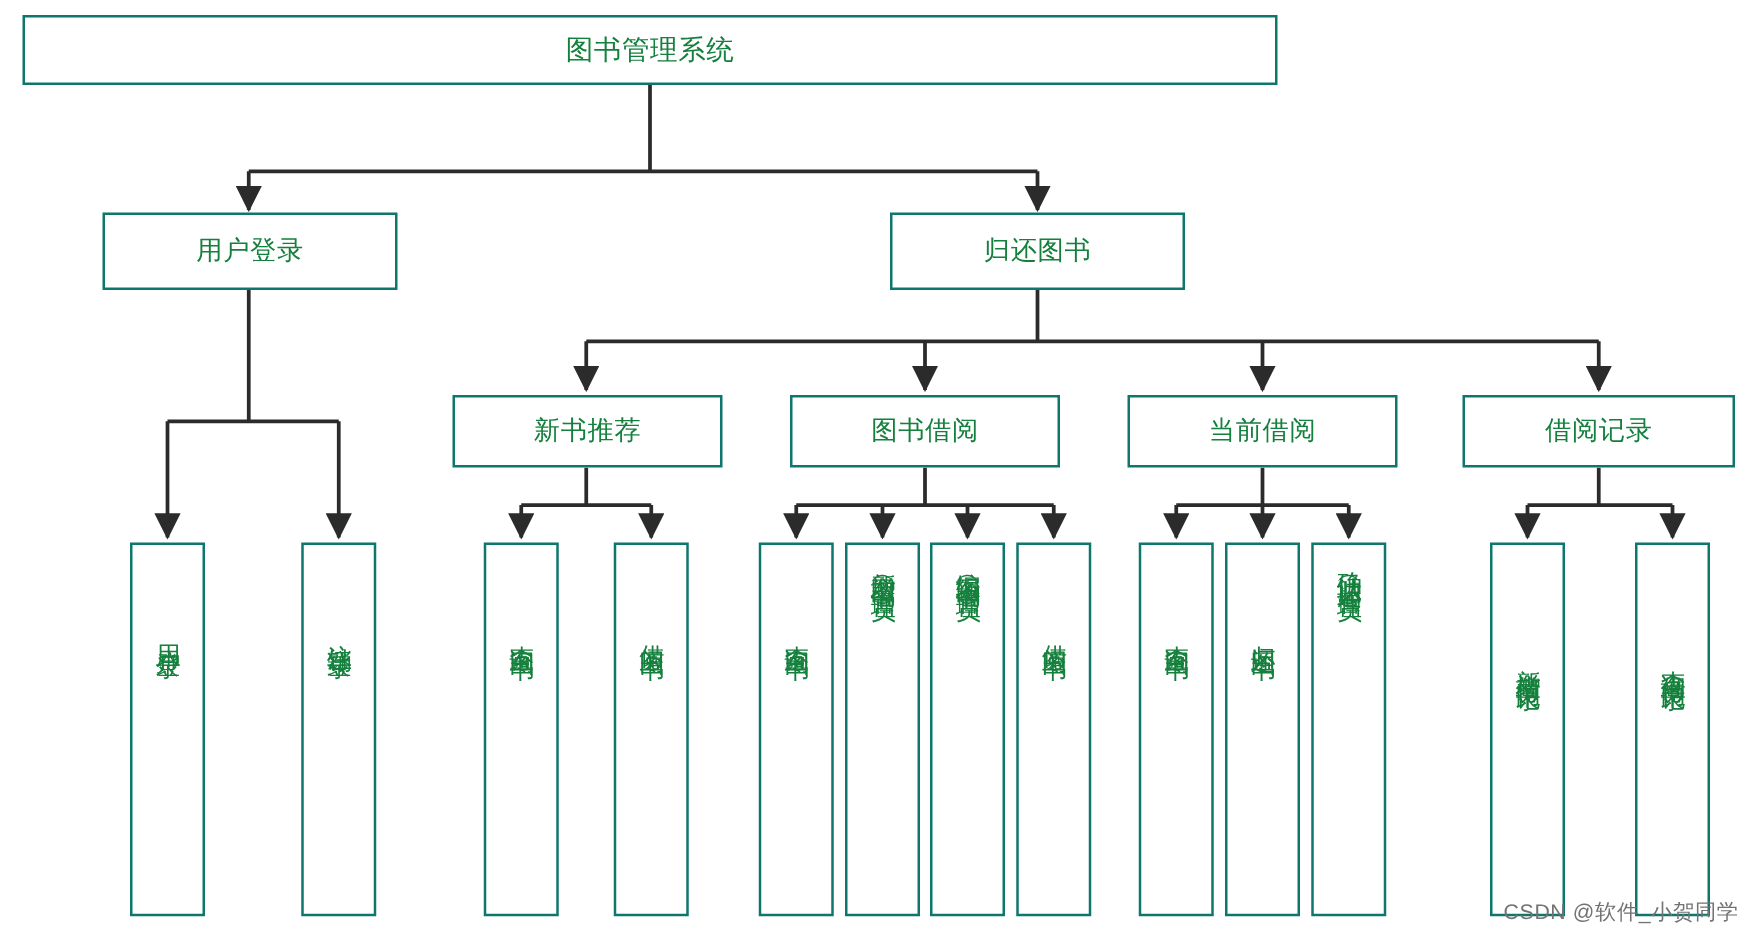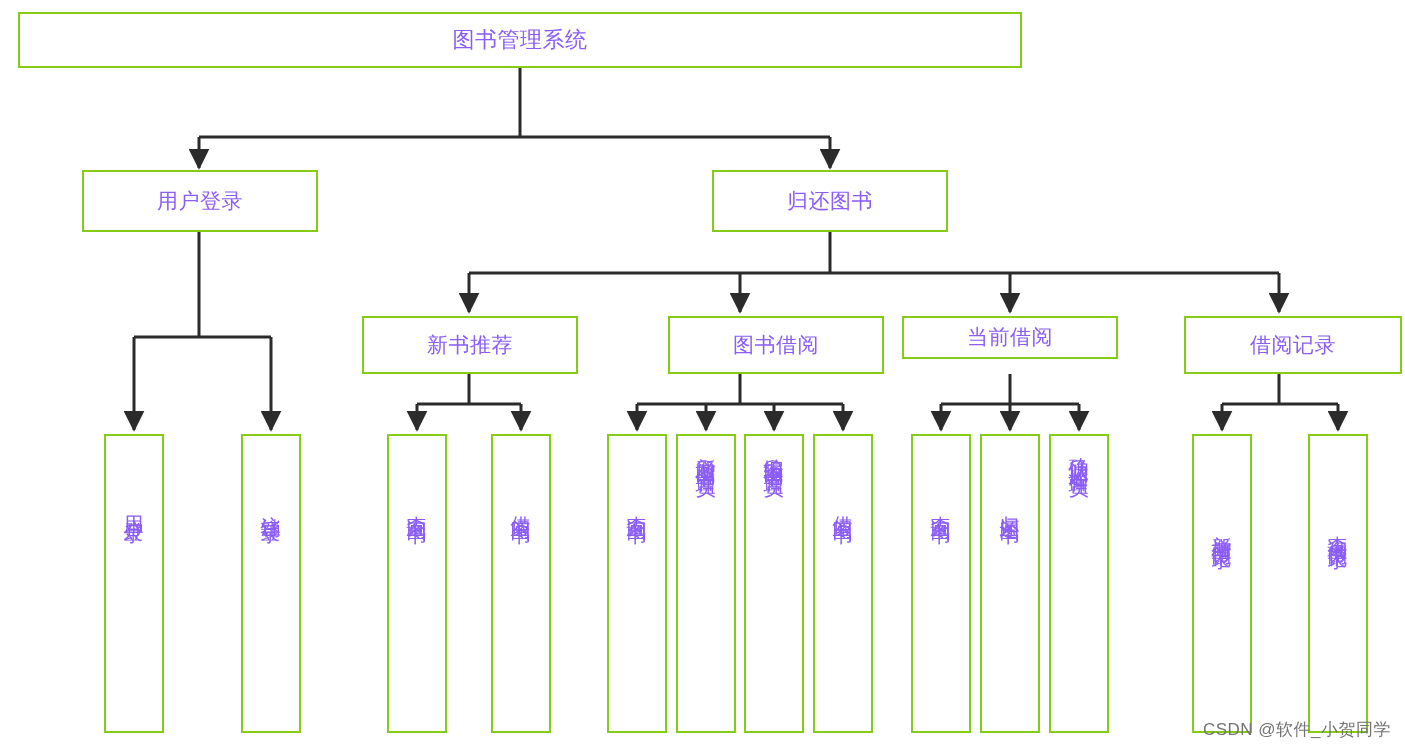--- a/index.html
+++ b/index.html
@@ -21,26 +21,26 @@
     position: absolute;
     left: 0;
     top: 0;
     width: 1405px;
     height: 747px;
     pointer-events: none;
   }
   .node {
     position: absolute;
     box-sizing: border-box;
-    border: 2px solid #84cc16;
+    border: 2px solid #0f766e;
     background: #ffffff;
     display: flex;
     align-items: center;
     justify-content: center;
-    color: #8b5cf6;
+    color: #15803d;
   }
   .node .label {
     display: block;
     text-align: center;
     line-height: 1.18;
   }
   
   .node.horiz .label {
     font-size: 21px;
     letter-spacing: 0.5px;
@@ -141,27 +141,27 @@
   <div class="node horiz" style="left:82px; top:170px; width:236px; height:62px;">
     <span class="label">用户登录</span>
   </div>
   <div class="node horiz" style="left:712px; top:170px; width:236px; height:62px;">
     <span class="label">归还图书</span>
   </div>
 
   <div class="node horiz" style="left:362px; top:316px; width:216px; height:58px;">
     <span class="label">新书推荐</span>
   </div>
-  <div class="node horiz" style="left:668px; top:316px; width:216px; height:58px;">
+  <div class="node horiz" style="left:632px; top:316px; width:216px; height:58px;">
     <span class="label">图书借阅</span>
   </div>
-  <div class="node horiz" style="left:902px; top:316px; width:216px; height:43px;align-items:center;">
+  <div class="node horiz" style="left:902px; top:316px; width:216px; height:58px;align-items:center;">
     <span class="label">当前借阅</span>
   </div>
-  <div class="node horiz" style="left:1170px; top:316px; width:218px; height:58px;margin-left:14px;">
+  <div class="node horiz" style="left:1170px; top:316px; width:218px; height:58px;">
     <span class="label">借阅记录</span>
   </div>
 
   <div class="node vert mid" style="left:104px; top:434px; width:60px; height:299px;">
     <span class="label">用户登录</span>
   </div>
   <div class="node vert mid" style="left:241px; top:434px; width:60px; height:299px;">
     <span class="label">注销登录</span>
   </div>
 

